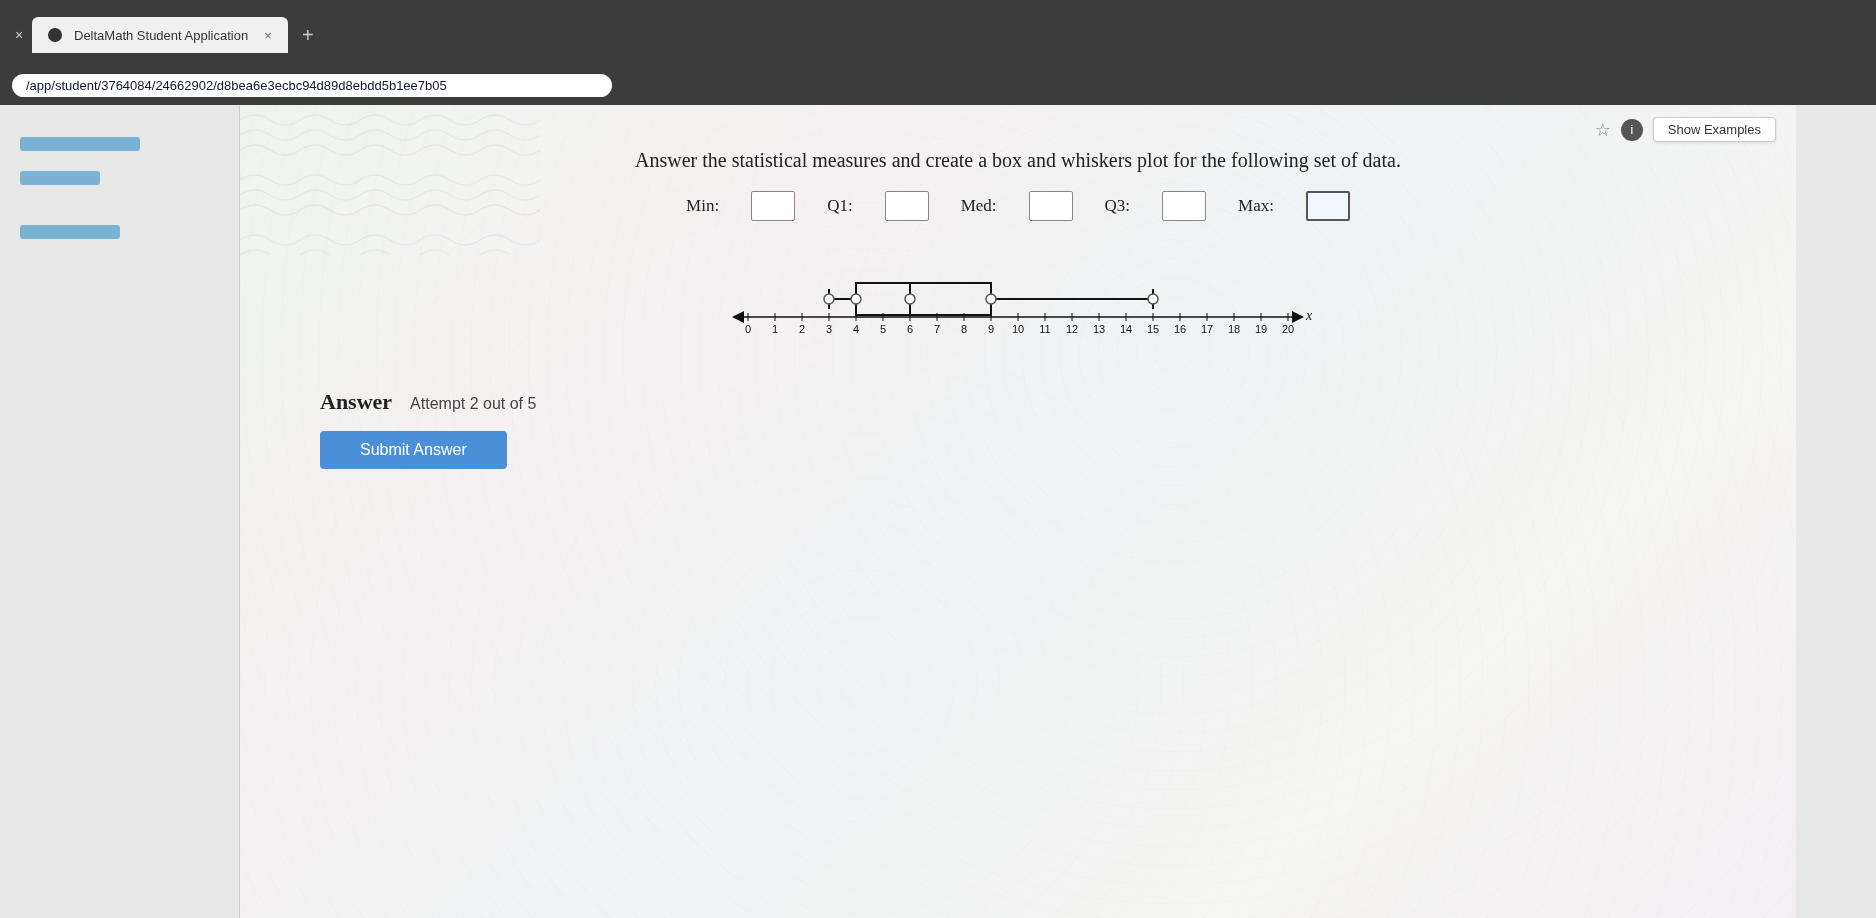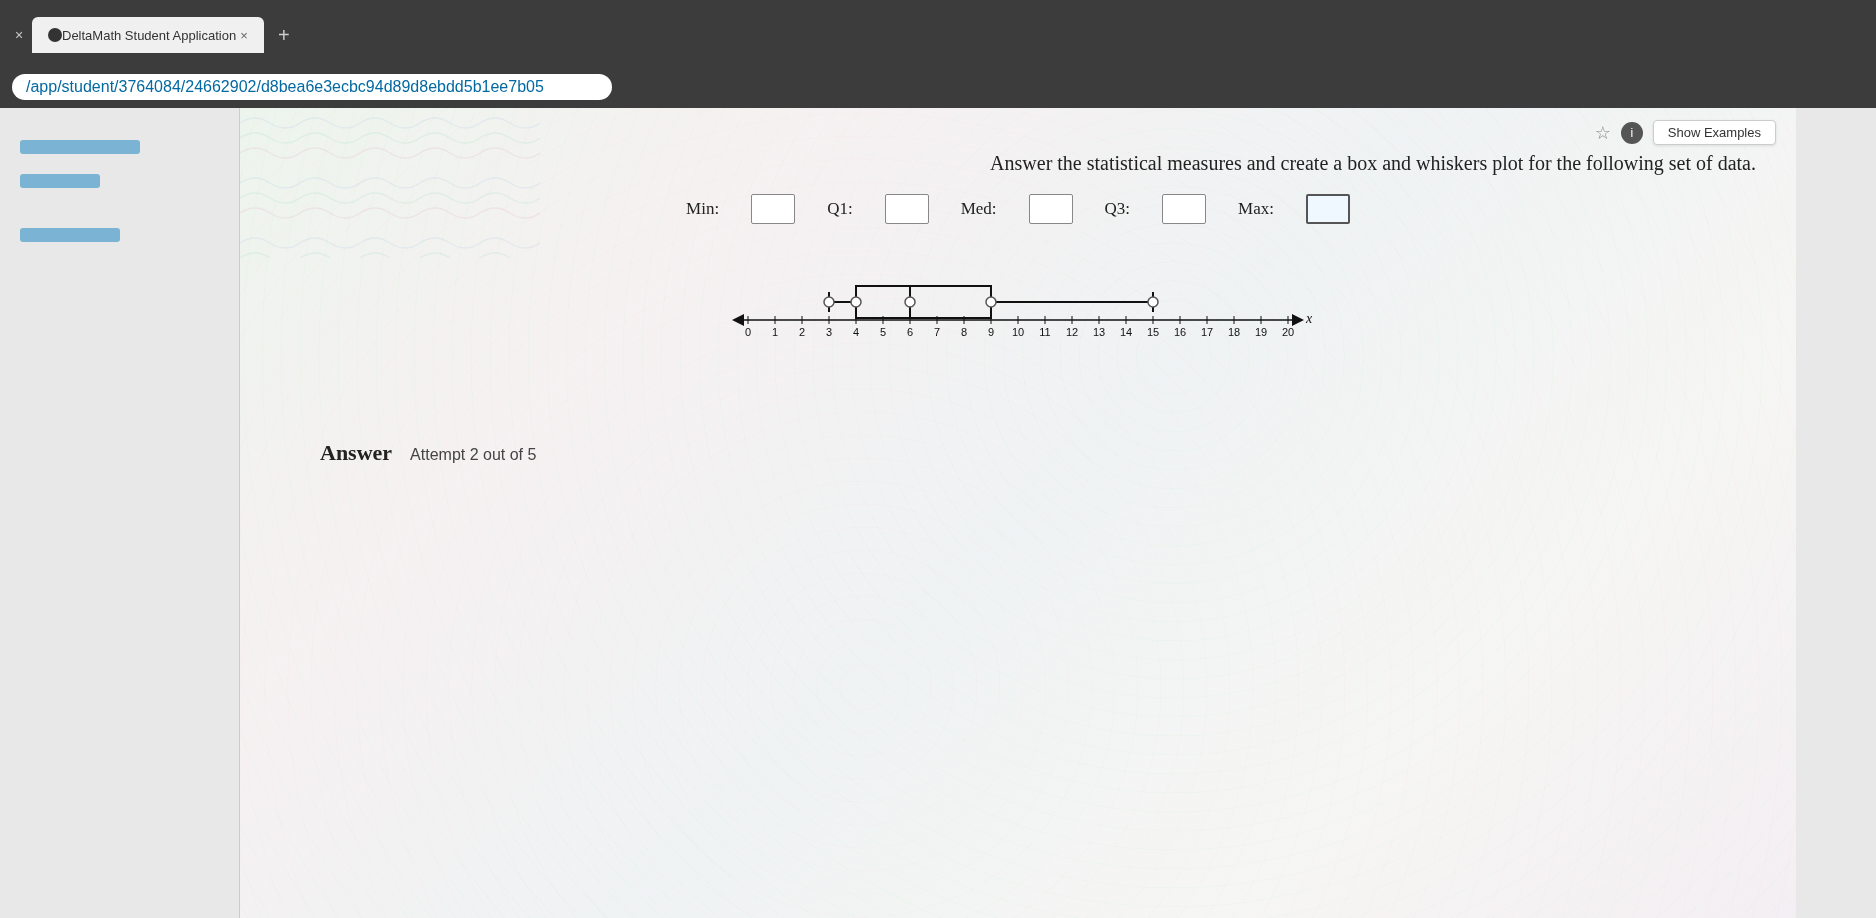--- a/index.html
+++ b/index.html
@@ -40,21 +40,21 @@
       align-items: center;
       justify-content: center;
     }
 
     .tab {
       background: #f0f0f0;
       border-radius: 6px 6px 0 0;
       padding: 6px 16px;
       display: flex;
       align-items: center;
-      gap: 0;
+      gap: 12px;
       font-size: 13px;
       color: #333;
       font-family: Arial, sans-serif;
       height: 36px;
     }
 
     .tab-icon {
       width: 14px;
       height: 14px;
       background: #333;
@@ -78,22 +78,22 @@
     .address-bar-row {
       background: #3c3c3c;
       padding: 4px 12px 8px;
       font-family: Arial, sans-serif;
     }
 
     .address-bar {
       background: #fff;
       border-radius: 20px;
       padding: 4px 14px;
-      font-size: 16px;
-      color: #0369a1;
+      font-size: 13px;
+      color: #0f172a;
       display: inline-block;
       min-width: 600px;
     }
 
     
     .content-area {
       display: flex;
       height: calc(918px - 90px);
     }
 
@@ -209,21 +209,21 @@
       font-family: Arial, sans-serif;
       color: #333;
       cursor: pointer;
       box-shadow: 0 1px 3px rgba(0,0,0,0.1);
     }
 
     
     .question-text {
       font-size: 20px;
       color: #222;
-      text-align: right;
+      text-align: center;
       margin: 20px 0 16px;
       font-family: 'Times New Roman', Times, serif;
       line-height: 1.5;
     }
 
     .data-set {
       font-size: 28px;
       text-align: center;
       font-family: 'Times New Roman', Times, serif;
       margin: 16px 0 24px;
@@ -274,21 +274,21 @@
     .boxplot-area {
       display: flex;
       justify-content: center;
       align-items: flex-end;
       margin: 10px 0 20px;
       padding: 0 20px;
     }
 
     
     .answer-section {
-      margin-top: 92px;
+      margin-top: 44px;
       padding: 0 40px;
       position: relative;
       z-index: 1;
     }
 
     .answer-label {
       font-size: 22px;
       font-family: 'Times New Roman', Times, serif;
       font-weight: bold;
       color: #222;
@@ -478,20 +478,21 @@
           <circle cx="202" cy="54" r="5" fill="#fff" stroke="#555" stroke-width="1.5" style="cursor:ew-resize;"></circle>
           <circle cx="283" cy="54" r="5" fill="#fff" stroke="#555" stroke-width="1.5" style="cursor:ew-resize;"></circle>
           <circle cx="445" cy="54" r="5" fill="#fff" stroke="#555" stroke-width="1.5" style="cursor:ew-resize;"></circle>
         </svg>
       </div>
 
       <div class="answer-section">
         <span class="answer-label">Answer</span>
         <span class="attempt-text">Attempt 2 out of 5</span>
         <br>
+        <button class="submit-btn">Submit Answer</button>
       </div>
 
     </div>
   </div>
 
   <div class="right-panel"></div>
 
 </div>
 
 </body></html>

